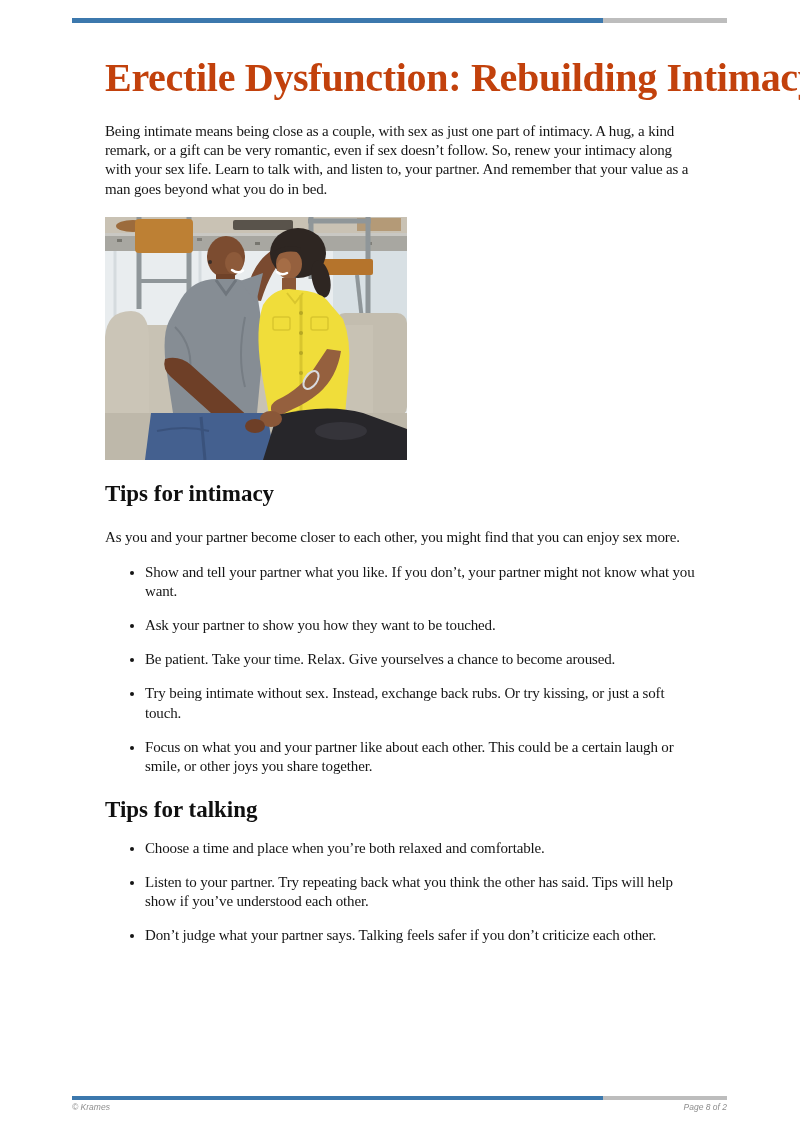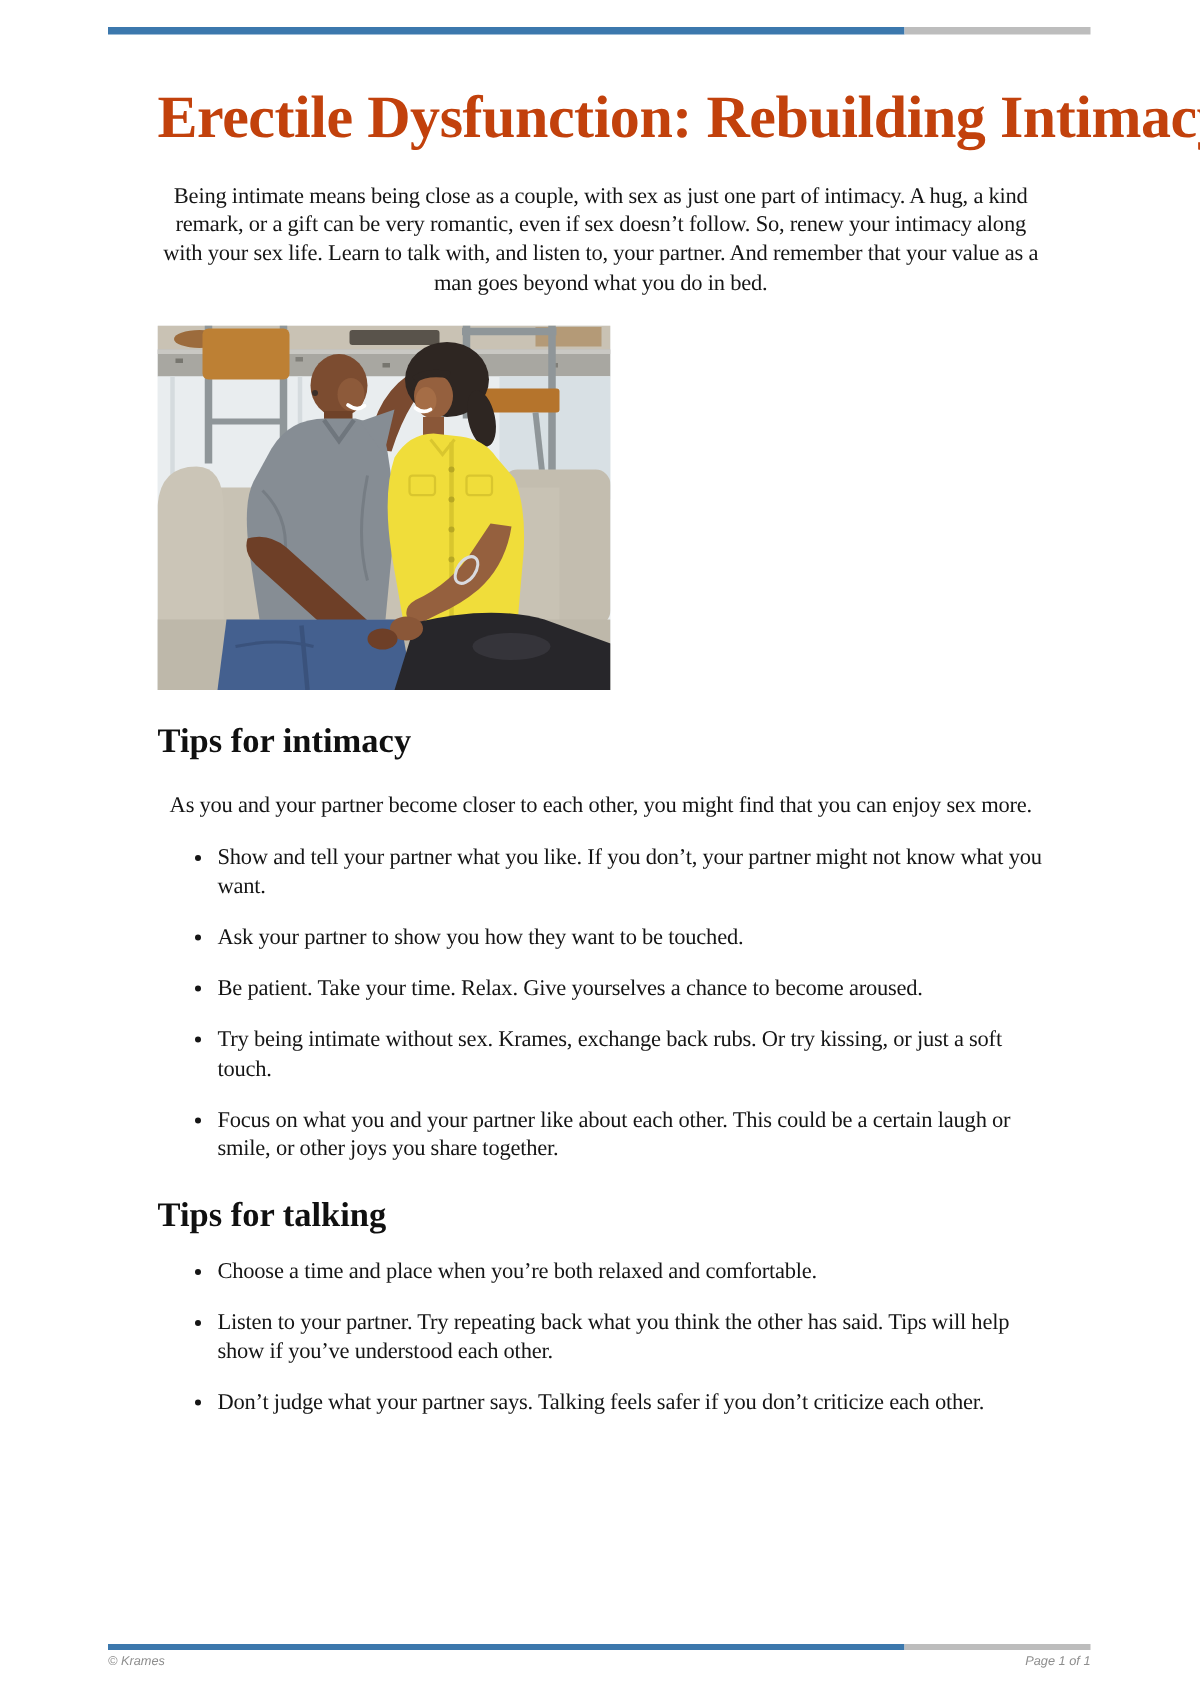--- a/index.html
+++ b/index.html
@@ -8,21 +8,21 @@
   .page { position:absolute; inset:0; background:#fff; overflow:hidden; }
 
   .rule { position:absolute; left:72px; width:655px; display:flex; }
   .rule-top { top:18px; height:5px; }
   .rule-bottom { top:1096px; height:4px; }
   .rule-blue { width:531px; height:100%; }
   .rule-gray { flex:1; height:100%; }
 
   .content { position:absolute; left:105px; top:0; width:591px; }
   h1.title { margin-top:55px; font-size:40px; line-height:1.15; font-weight:bold; letter-spacing:-0.3px; white-space:nowrap; color:#c2410c; }
-  p.body { margin-top:21px; font-size:15px; line-height:19.2px; letter-spacing:-0.15px;text-align:center; }
+  p.body { margin-top:21px; font-size:15px; line-height:19.2px; letter-spacing:-0.15px; }
   .photo-wrap { margin-top:18px; width:302px; height:243px; line-height:0; }
   h2.section-h { margin-top:20px; font-size:23px; line-height:1.2; font-weight:bold; color:#101010; }
   ul.tips { margin:1px 0 0; padding-left:40px; list-style:disc;font-family:Liberation Serif, serif; }
   ul.tips li { margin-top:15px; font-size:15px; line-height:19.2px; letter-spacing:-0.15px; }
 
   .footer-meta { position:absolute; left:72px; width:655px; top:1102px; display:flex; justify-content:space-between; font-family:Liberation Sans, sans-serif; font-style:italic; font-size:8.5px; }
 </style>
 </head>
 <body>
 
@@ -129,21 +129,21 @@
       </svg>
     </div>
 
     <section>
       <h2 class="section-h">Tips for intimacy</h2>
       <p class="body">As you and your partner become closer to each other, you might find that you can enjoy sex more.</p>
       <ul class="tips">
         <li>Show and tell your partner what you like. If you don’t, your partner might not know what you want.</li>
         <li>Ask your partner to show you how they want to be touched.</li>
         <li>Be patient. Take your time. Relax. Give yourselves a chance to become aroused.</li>
-        <li>Try being intimate without sex. Krames, exchange back rubs. Or try kissing, or just a soft touch.</li>
+        <li>Try being intimate without sex. Instead, exchange back rubs. Or try kissing, or just a soft touch.</li>
         <li>Focus on what you and your partner like about each other. This could be a certain laugh or smile, or other joys you share together.</li>
       </ul>
     </section>
 
     <section>
       <h2 class="section-h">Tips for talking</h2>
       <ul class="tips">
         <li>Choose a time and place when you’re both relaxed and comfortable.</li>
         <li>Listen to your partner. Try repeating back what you think the other has said. Tips will help show if you’ve understood each other.</li>
         <li>Don’t judge what your partner says. Talking feels safer if you don’t criticize each other.</li>
@@ -152,16 +152,16 @@
 
   </div>
 
   <div class="rule rule-bottom">
     <div class="rule-blue" style="background:#3c78ad;"></div>
     <div class="rule-gray" style="background:#bdbdbd;"></div>
   </div>
 
   <div class="footer-meta" style="color:#8e8e8e;">
     <span>© Krames</span>
-    <span>Page 1 of 1</span>
+    <span>Page 8 of 2</span>
   </div>
 
 </div>
 
 </body></html>

